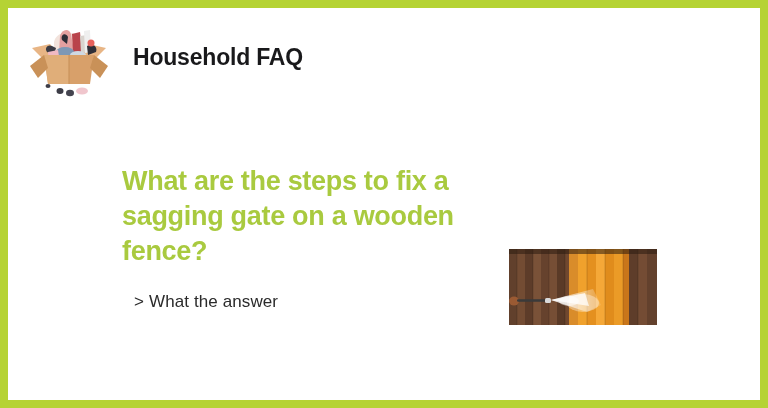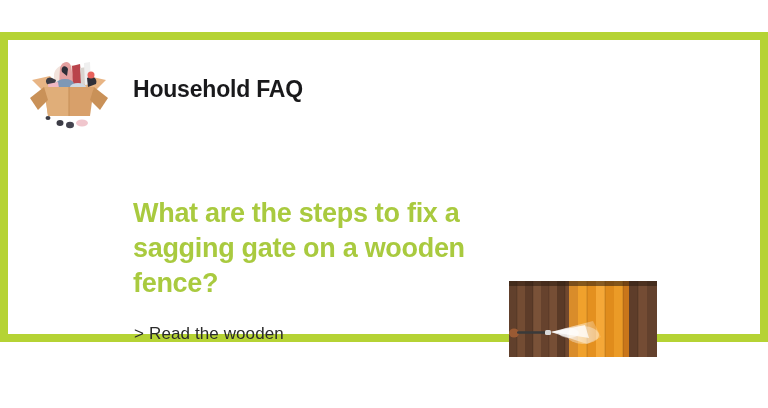--- a/index.html
+++ b/index.html
@@ -11,24 +11,23 @@
     width: 768px;
     height: 408px;
     overflow: hidden;
     font-family: "Liberation Sans", sans-serif;
   }
 
   .card {
     position: relative;
     box-sizing: border-box;
     width: 768px;
-    height: 310px;
+    height: 408px;
     background: #ffffff;
     border: 8px solid #b5d334;
-    margin-top: 32px;
   }
 
   
   .header {
     position: absolute;
     left: 0;
     top: 0;
     width: 752px;
     height: 98px;
   }
@@ -67,21 +66,21 @@
   .main {
     position: absolute;
     left: 0;
     top: 98px;
     width: 752px;
     height: 302px;
   }
 
   .question {
     position: absolute;
-    left: 125px;
+    left: 114px;
     top: 58px;
     width: 390px;
     font-size: 27px;
     line-height: 35px;
     font-weight: bold;
     color: #a9ca3f;
     letter-spacing: -0.3px;
   }
 
   .read-link {
@@ -149,21 +148,21 @@
 
     <div class="header-title">Household FAQ</div>
 
   </div>
 
   <div class="main">
 
     <div class="question">What are the steps to fix a sagging gate on a wooden fence?</div>
 
     <div class="read-link">
-      <span class="chev">&gt;</span><span>Read the wooden</span>
+      <span class="chev">&gt;</span><span>What the answer</span>
     </div>
 
     <div class="photo">
       <svg viewBox="0 0 148 76" xmlns="http://www.w3.org/2000/svg">
         <defs>
           <linearGradient id="spray" x1="0" y1="0" x2="1" y2="0">
             <stop offset="0%" stop-color="#ffffff" stop-opacity="0.95"></stop>
             <stop offset="100%" stop-color="#ffffff" stop-opacity="0.12"></stop>
           </linearGradient>
         </defs>

